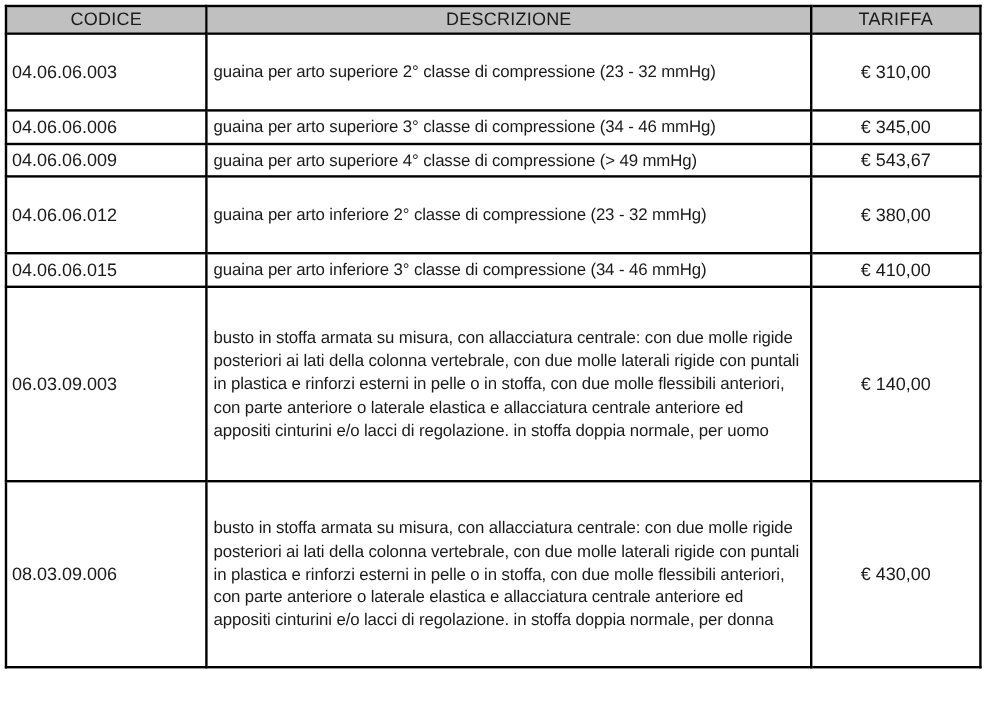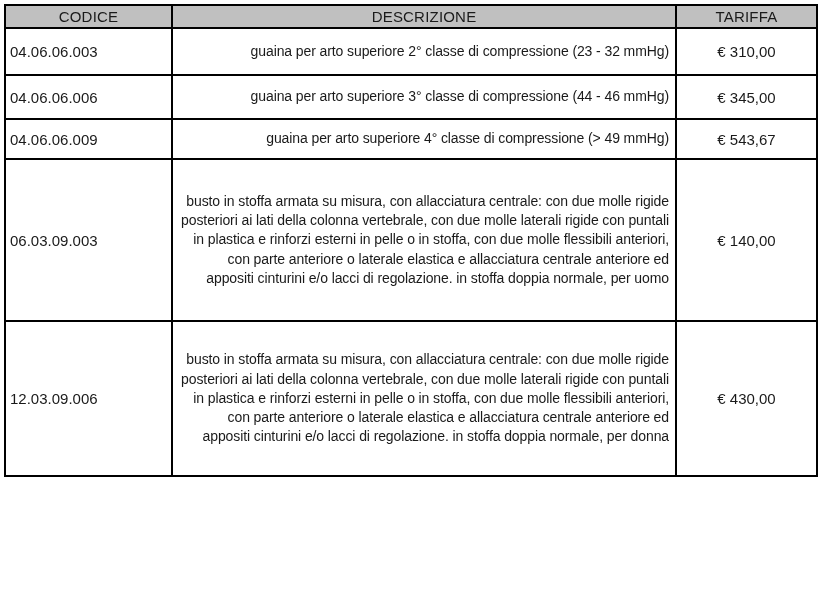--- a/index.html
+++ b/index.html
@@ -46,34 +46,34 @@
     letter-spacing: 0.2px;
   }
   td.code-cell {
     font-size: 15px;
     text-align: left;
     padding-left: 4px;
     white-space: nowrap;
   }
   td.desc-cell {
     font-size: 14px;
-    text-align: right;
+    text-align: left;
     padding-left: 5px;
     padding-right: 6px;
     line-height: 1.38;
     letter-spacing: -0.1px;
   }
   td.tariff-cell {
     font-size: 15px;
     text-align: center;
     white-space: nowrap;
   }
-  tr.row-tall   { height: 47px; }
-  tr.row-short  { height: 40px; }
-  tr.row-mid    { height: 44px; }
+  tr.row-tall   { height: 64px; }
+  tr.row-short  { height: 27px; }
+  tr.row-mid    { height: 28px; }
   tr.row-huge-1 { height: 162px; }
   tr.row-huge-2 { height: 155px; }
 </style>
 </head>
 <body>
 
 <table class="tariff-table">
   <colgroup>
     <col class="col-code">
     <col class="col-desc">
@@ -87,32 +87,42 @@
     </tr>
   </thead>
   <tbody>
     <tr class="row-tall">
       <td class="code-cell">04.06.06.003</td>
       <td class="desc-cell">guaina per arto superiore 2° classe di compressione (23 - 32 mmHg)</td>
       <td class="tariff-cell">€ 310,00</td>
     </tr>
     <tr class="row-mid">
       <td class="code-cell">04.06.06.006</td>
-      <td class="desc-cell">guaina per arto superiore 3° classe di compressione (44 - 46 mmHg)</td>
+      <td class="desc-cell">guaina per arto superiore 3° classe di compressione (34 - 46 mmHg)</td>
       <td class="tariff-cell">€ 345,00</td>
     </tr>
     <tr class="row-short">
       <td class="code-cell">04.06.06.009</td>
       <td class="desc-cell">guaina per arto superiore 4° classe di compressione (&gt; 49 mmHg)</td>
       <td class="tariff-cell">€ 543,67</td>
     </tr>
+    <tr class="row-tall">
+      <td class="code-cell">04.06.06.012</td>
+      <td class="desc-cell">guaina per arto inferiore 2° classe di compressione (23 - 32 mmHg)</td>
+      <td class="tariff-cell">€ 380,00</td>
+    </tr>
+    <tr class="row-mid">
+      <td class="code-cell">04.06.06.015</td>
+      <td class="desc-cell">guaina per arto inferiore 3° classe di compressione (34 - 46 mmHg)</td>
+      <td class="tariff-cell">€ 410,00</td>
+    </tr>
     <tr class="row-huge-1">
       <td class="code-cell">06.03.09.003</td>
       <td class="desc-cell">busto in stoffa armata su misura, con allacciatura centrale: con due molle rigide posteriori ai lati della colonna vertebrale, con due molle laterali rigide con puntali in plastica e rinforzi esterni in pelle o in stoffa, con due molle flessibili anteriori, con parte anteriore o laterale elastica e allacciatura centrale anteriore ed appositi cinturini e/o lacci di regolazione. in stoffa doppia normale, per uomo</td>
       <td class="tariff-cell">€ 140,00</td>
     </tr>
     <tr class="row-huge-2">
-      <td class="code-cell">12.03.09.006</td>
+      <td class="code-cell">08.03.09.006</td>
       <td class="desc-cell">busto in stoffa armata su misura, con allacciatura centrale: con due molle rigide posteriori ai lati della colonna vertebrale, con due molle laterali rigide con puntali in plastica e rinforzi esterni in pelle o in stoffa, con due molle flessibili anteriori, con parte anteriore o laterale elastica e allacciatura centrale anteriore ed appositi cinturini e/o lacci di regolazione. in stoffa doppia normale, per donna</td>
       <td class="tariff-cell">€ 430,00</td>
     </tr>
   </tbody>
 </table>
 
 </body></html>

